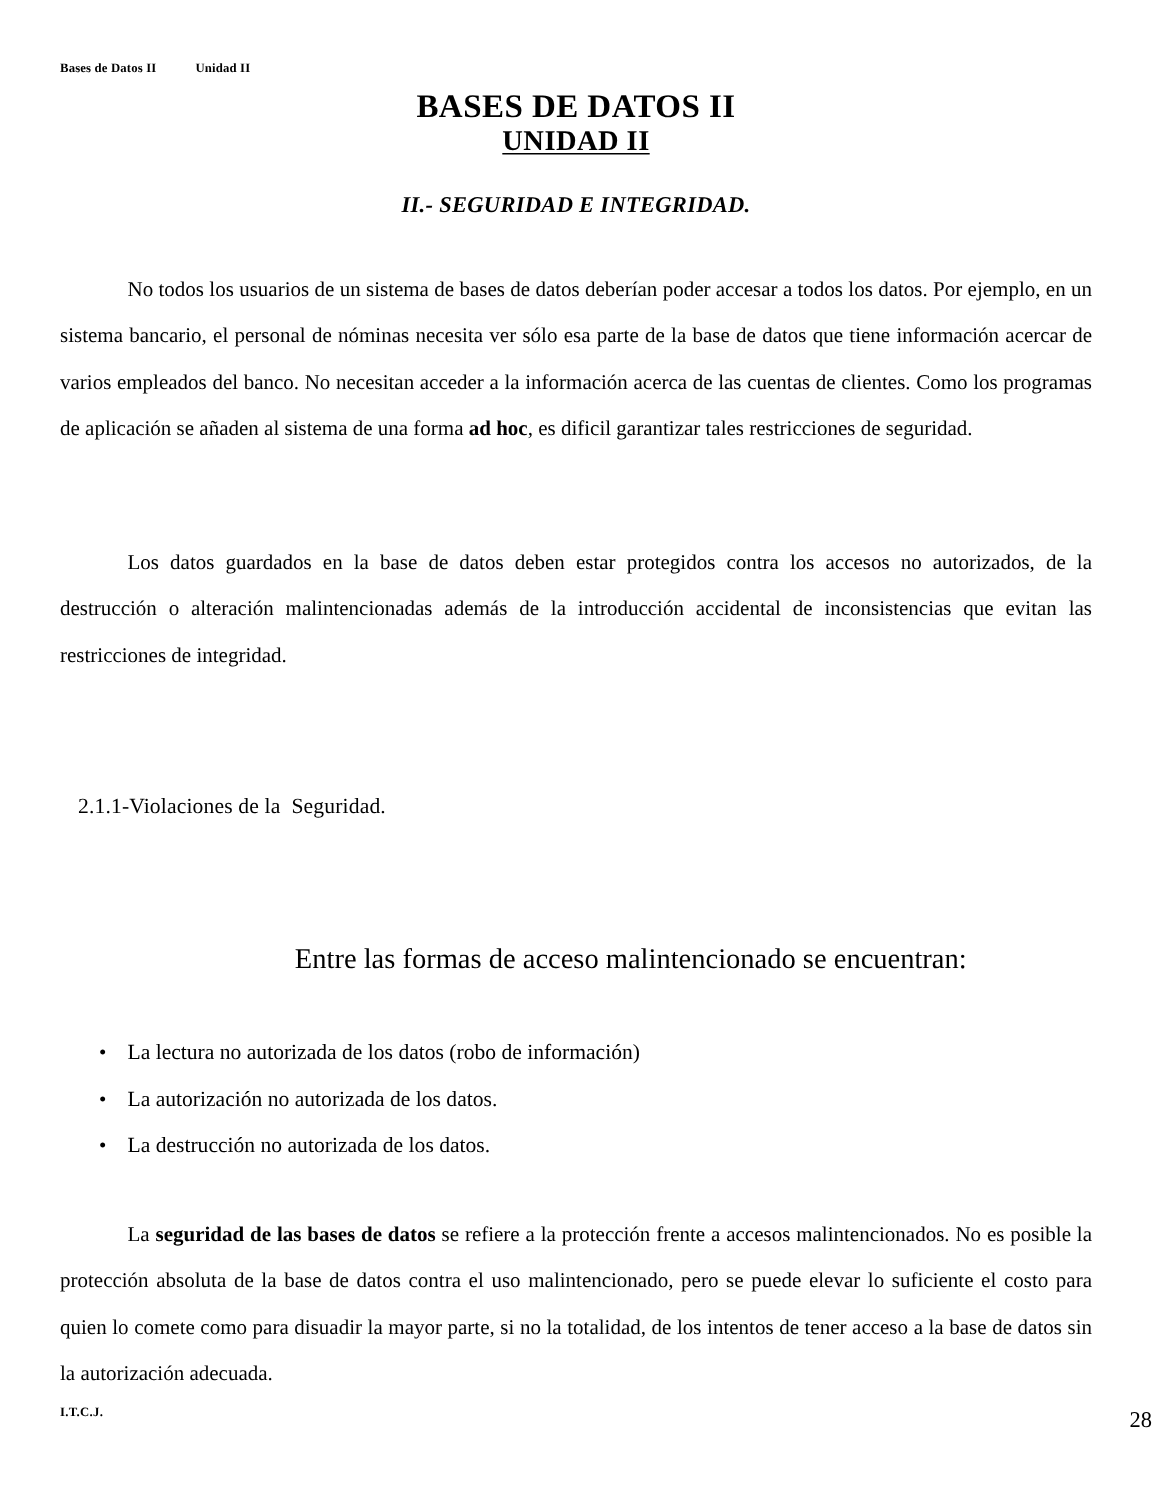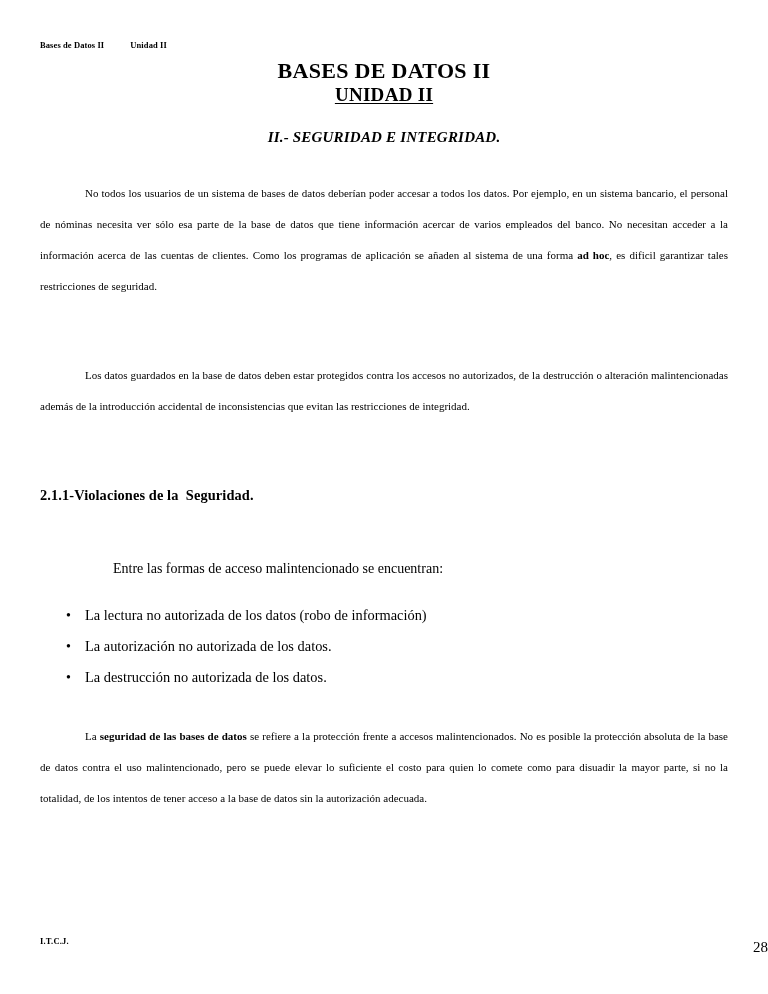--- a/index.html
+++ b/index.html
@@ -67,58 +67,58 @@
   
   .content {
     position: absolute;
     top: 178px;
     left: 40px;
     width: 688px;
   }
 
   p.body-par {
     margin: 0;
-    font-size: 11px;
+    font-size: 14px;
     line-height: 31px;
     text-align: justify;
     text-justify: inter-word;
     text-indent: 45px;
     hyphens: none;
   }
 
   h2.section-heading {
     margin: 0;
     font-size: 14.4px;
     font-weight: bold;
     line-height: 31px;
     text-align: left;
     letter-spacing: 0.1px;
   }
 
   h3.subsection-heading {
-    margin: 0;
+    margin: 12px;
     font-size: 14.4px;
-    font-weight: bold;
+    font-weight: normal;
     line-height: 31px;
     text-align: left;
     letter-spacing: 0.1px;
     white-space: pre-wrap;
   }
 
   .spacer-lg { height: 58px; }
   .spacer-md { height: 42px; }
   .spacer-sm { height: 28px; }
   .spacer-xs { height: 16px; }
 
   p.lead-in {
-    margin: 0;
-    font-size: 14px;
+    margin: 16px;
+    font-size: 19px;
     line-height: 31px;
     text-indent: 73px;
-    text-align: left;
+    text-align: center;
   }
 
   ul.bullet-list {
     margin: 0;
     padding: 0;
     list-style: none;
   }
   ul.bullet-list li {
     font-size: 14.4px;
     line-height: 31px;

